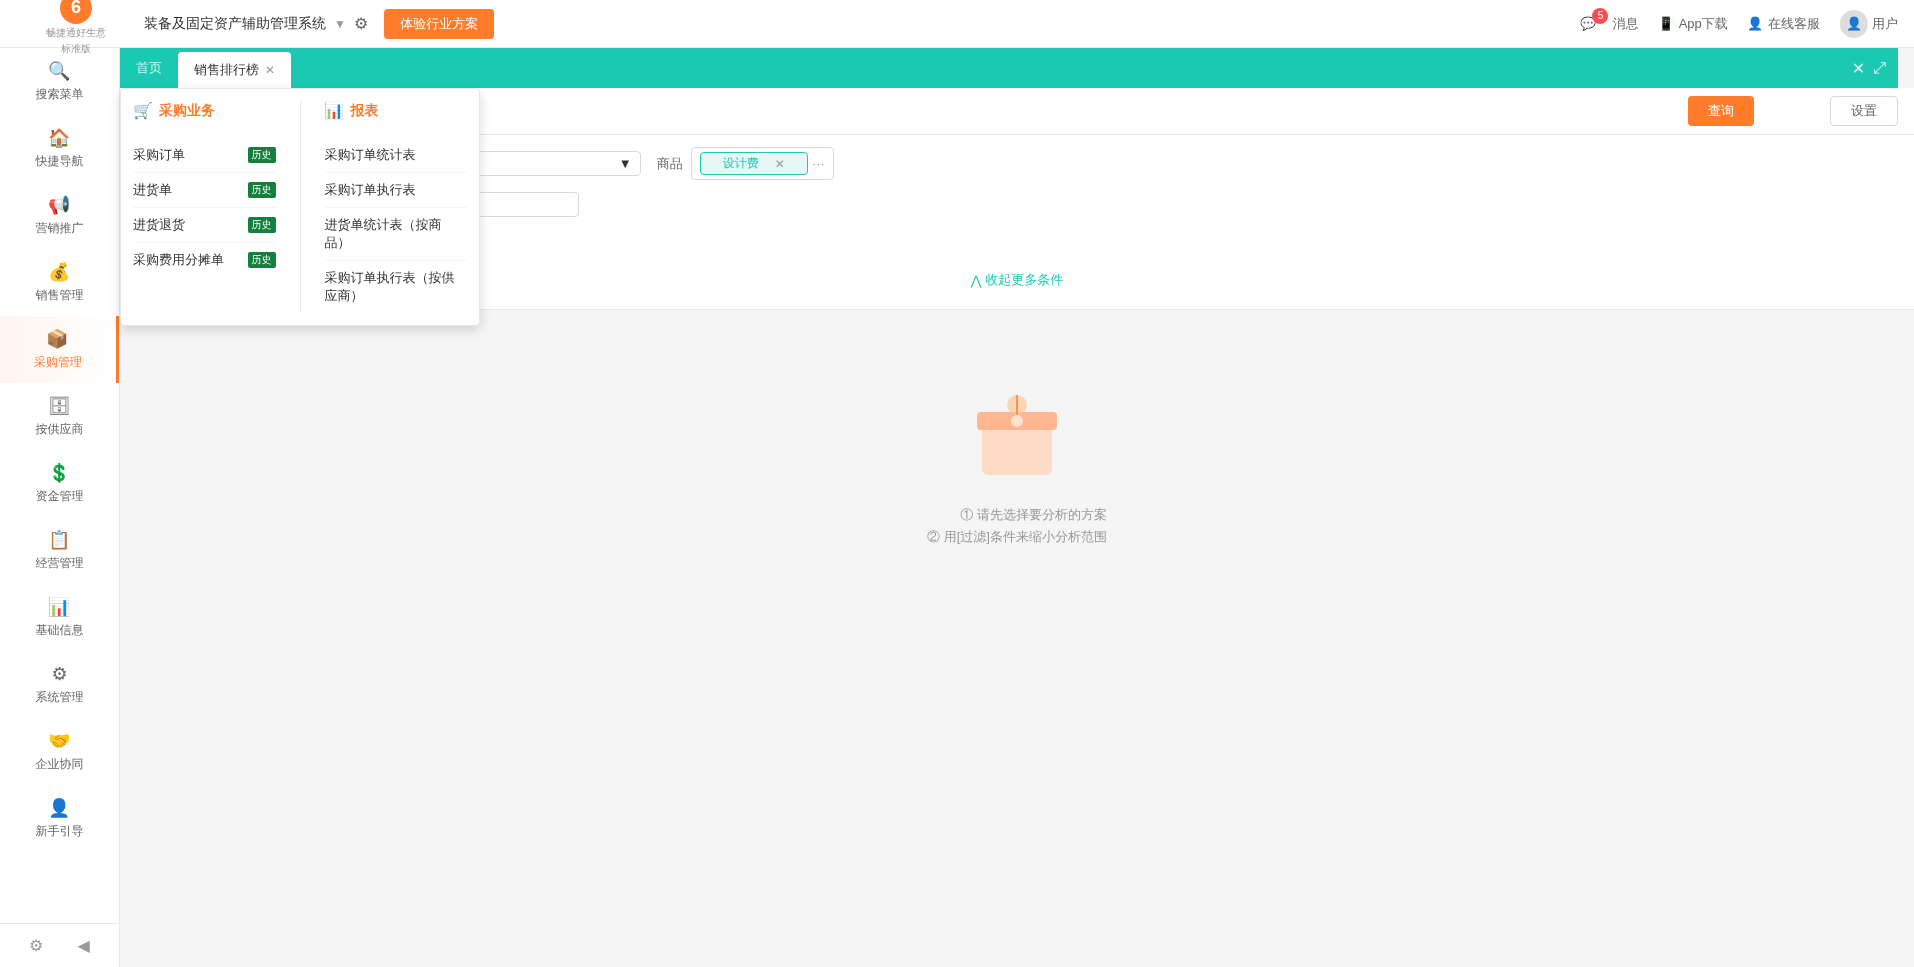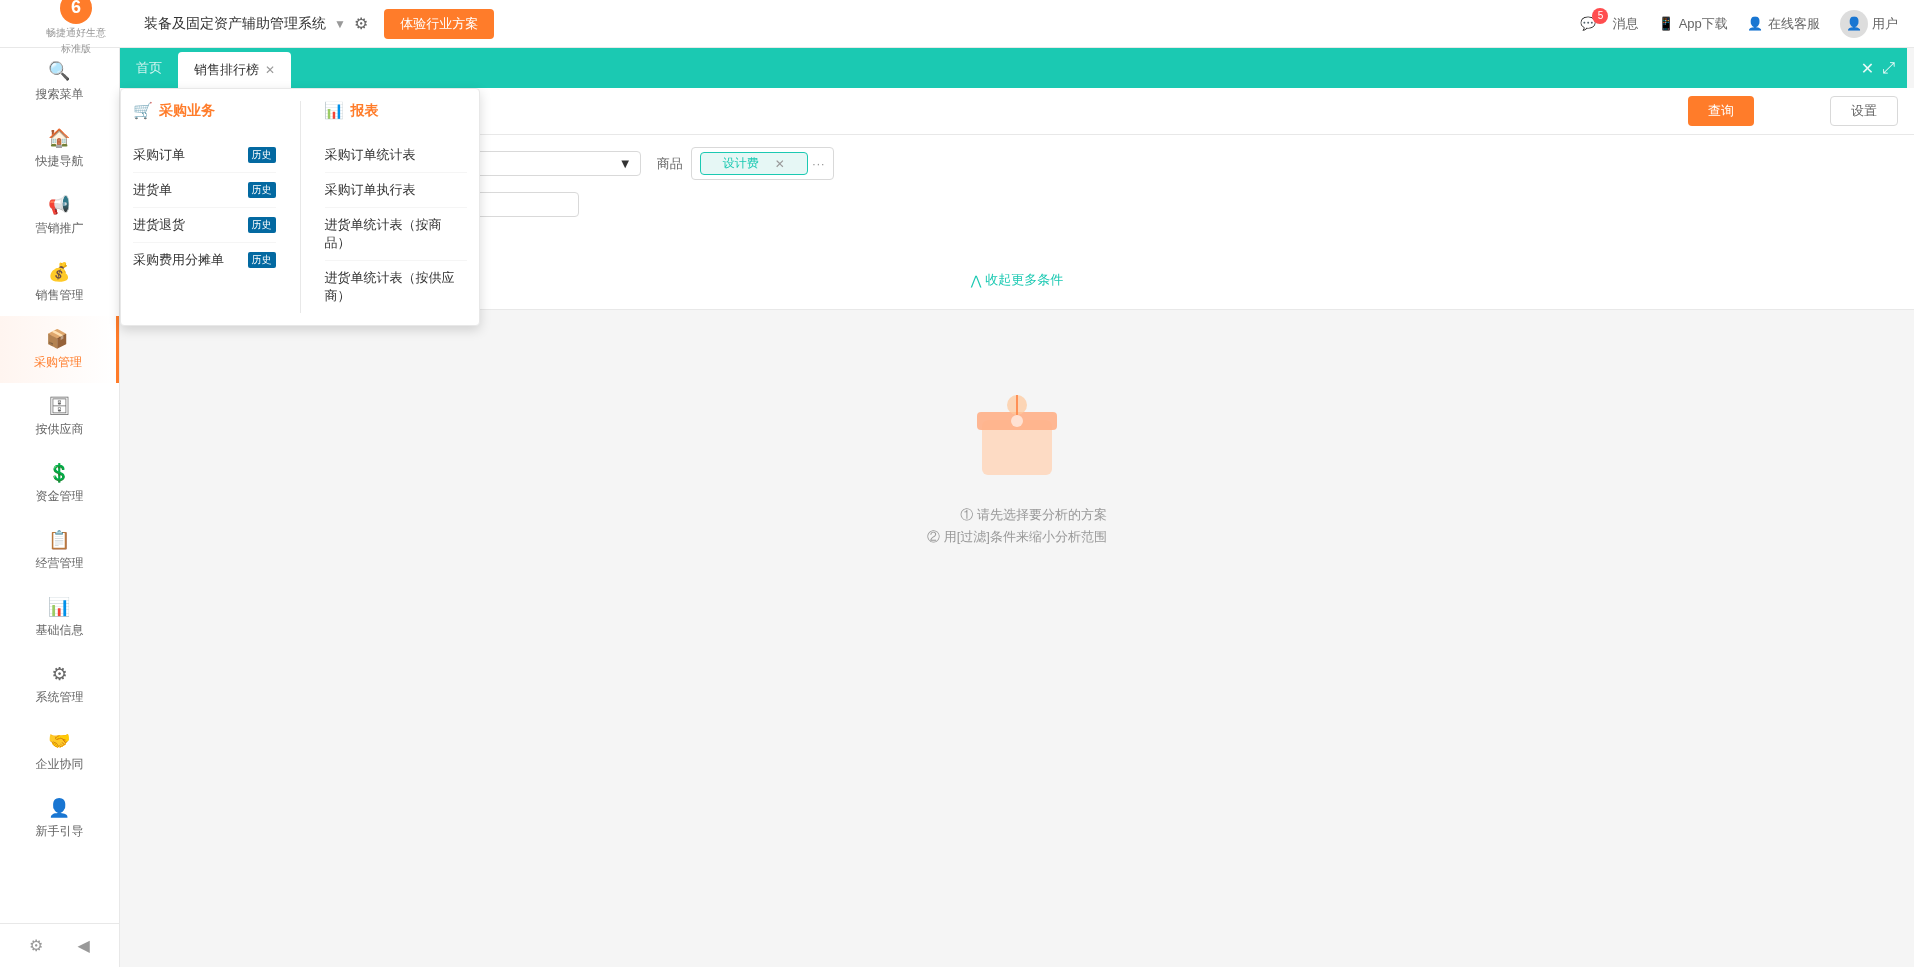--- a/index.html
+++ b/index.html
@@ -108,21 +108,21 @@
       display: flex;
       justify-content: space-around;
       padding: 12px;
       border-top: 1px solid #e8e8e8;
     }
     .sidebar-bottom-btn { color: #999; cursor: pointer; font-size: 16px; }
 
     
     .tab-bar {
       position: fixed;
-      top: 48px; left: 120px; right: 7px;
+      top: 48px; left: 120px; right: 16px;
       height: 40px;
       background: #1bc9b2;
       display: flex;
       align-items: center;
       z-index: 40;
     }
     .tab-item {
       padding: 0 16px;
       height: 40px;
       display: flex; align-items: center;
@@ -299,21 +299,21 @@
     .dropdown-item {
       display: flex; align-items: center; justify-content: space-between;
       padding: 8px 0;
       color: #333;
       font-size: 13px;
       cursor: pointer;
       border-bottom: 1px solid #f5f5f5;
     }
     .dropdown-item:last-child { border-bottom: none; }
     .history-badge {
-      background: #0369a1;
+      background: #15803d;
       color: #fff;
       font-size: 10px;
       padding: 1px 4px;
       border-radius: 2px;
     }
     .divider-v {
       width: 1px;
       background: #e8e8e8;
       margin: 0 4px;
     }
@@ -569,17 +569,17 @@
       <div class="dropdown-item">
         <span>采购订单统计表</span>
       </div>
       <div class="dropdown-item">
         <span>采购订单执行表</span>
       </div>
       <div class="dropdown-item">
         <span>进货单统计表（按商品）</span>
       </div>
       <div class="dropdown-item">
-        <span>进货单统计表（按供应商）</span>
+        <span>采购订单执行表（按供应商）</span>
       </div>
     </div>
   </div>
 </div>
 
 </body></html>

